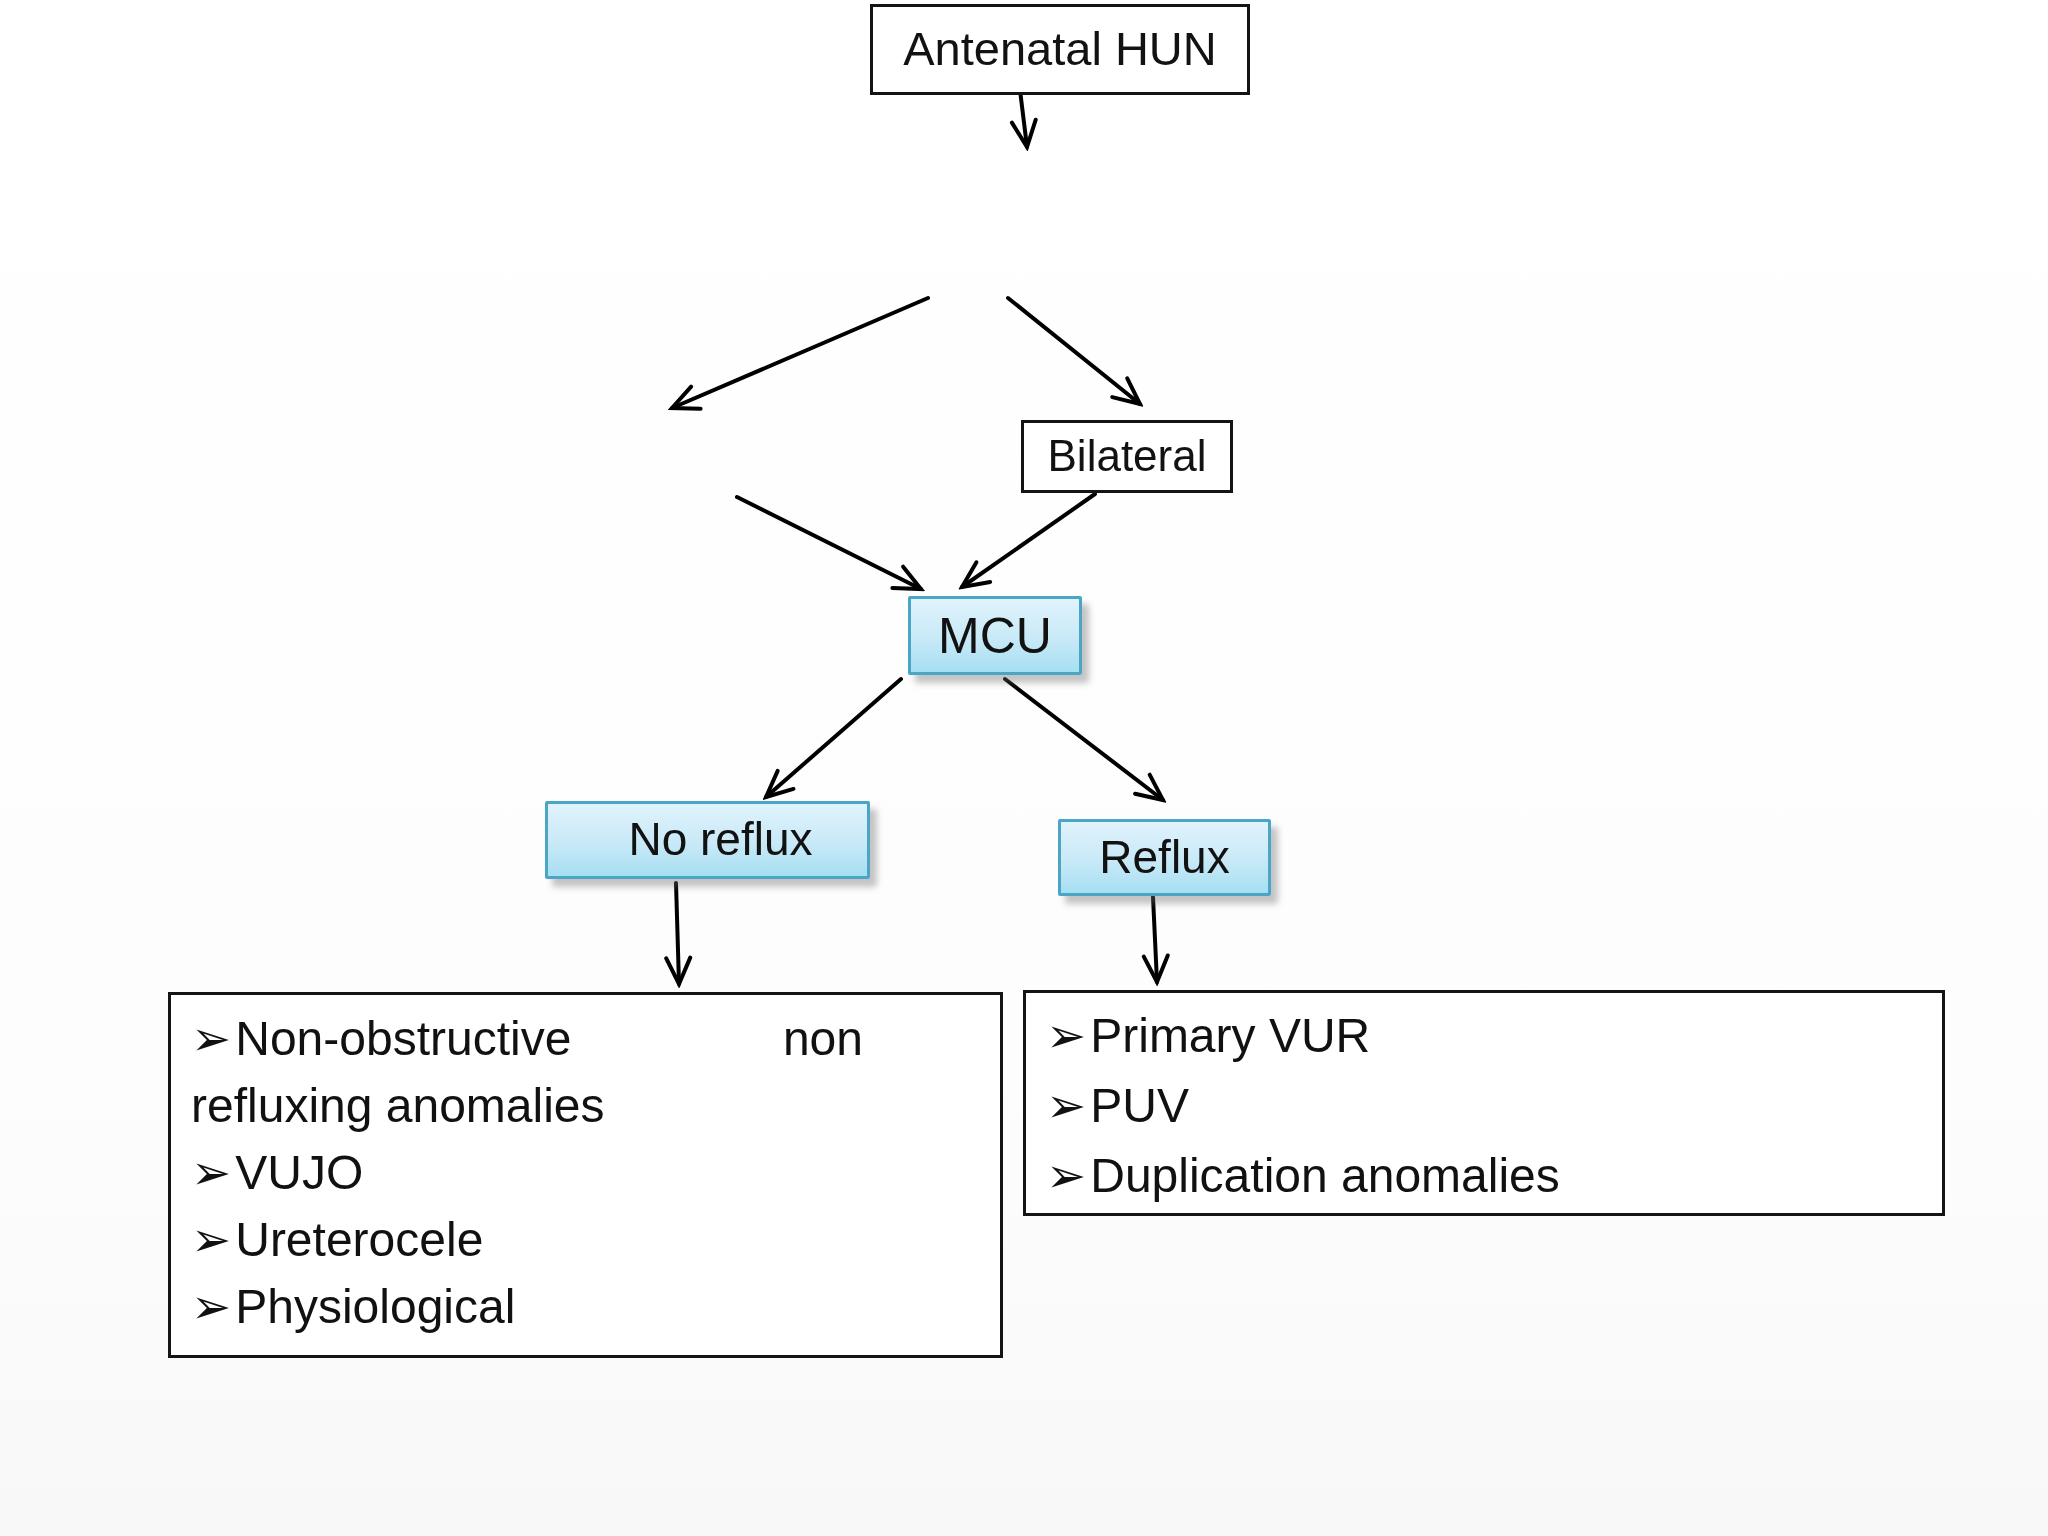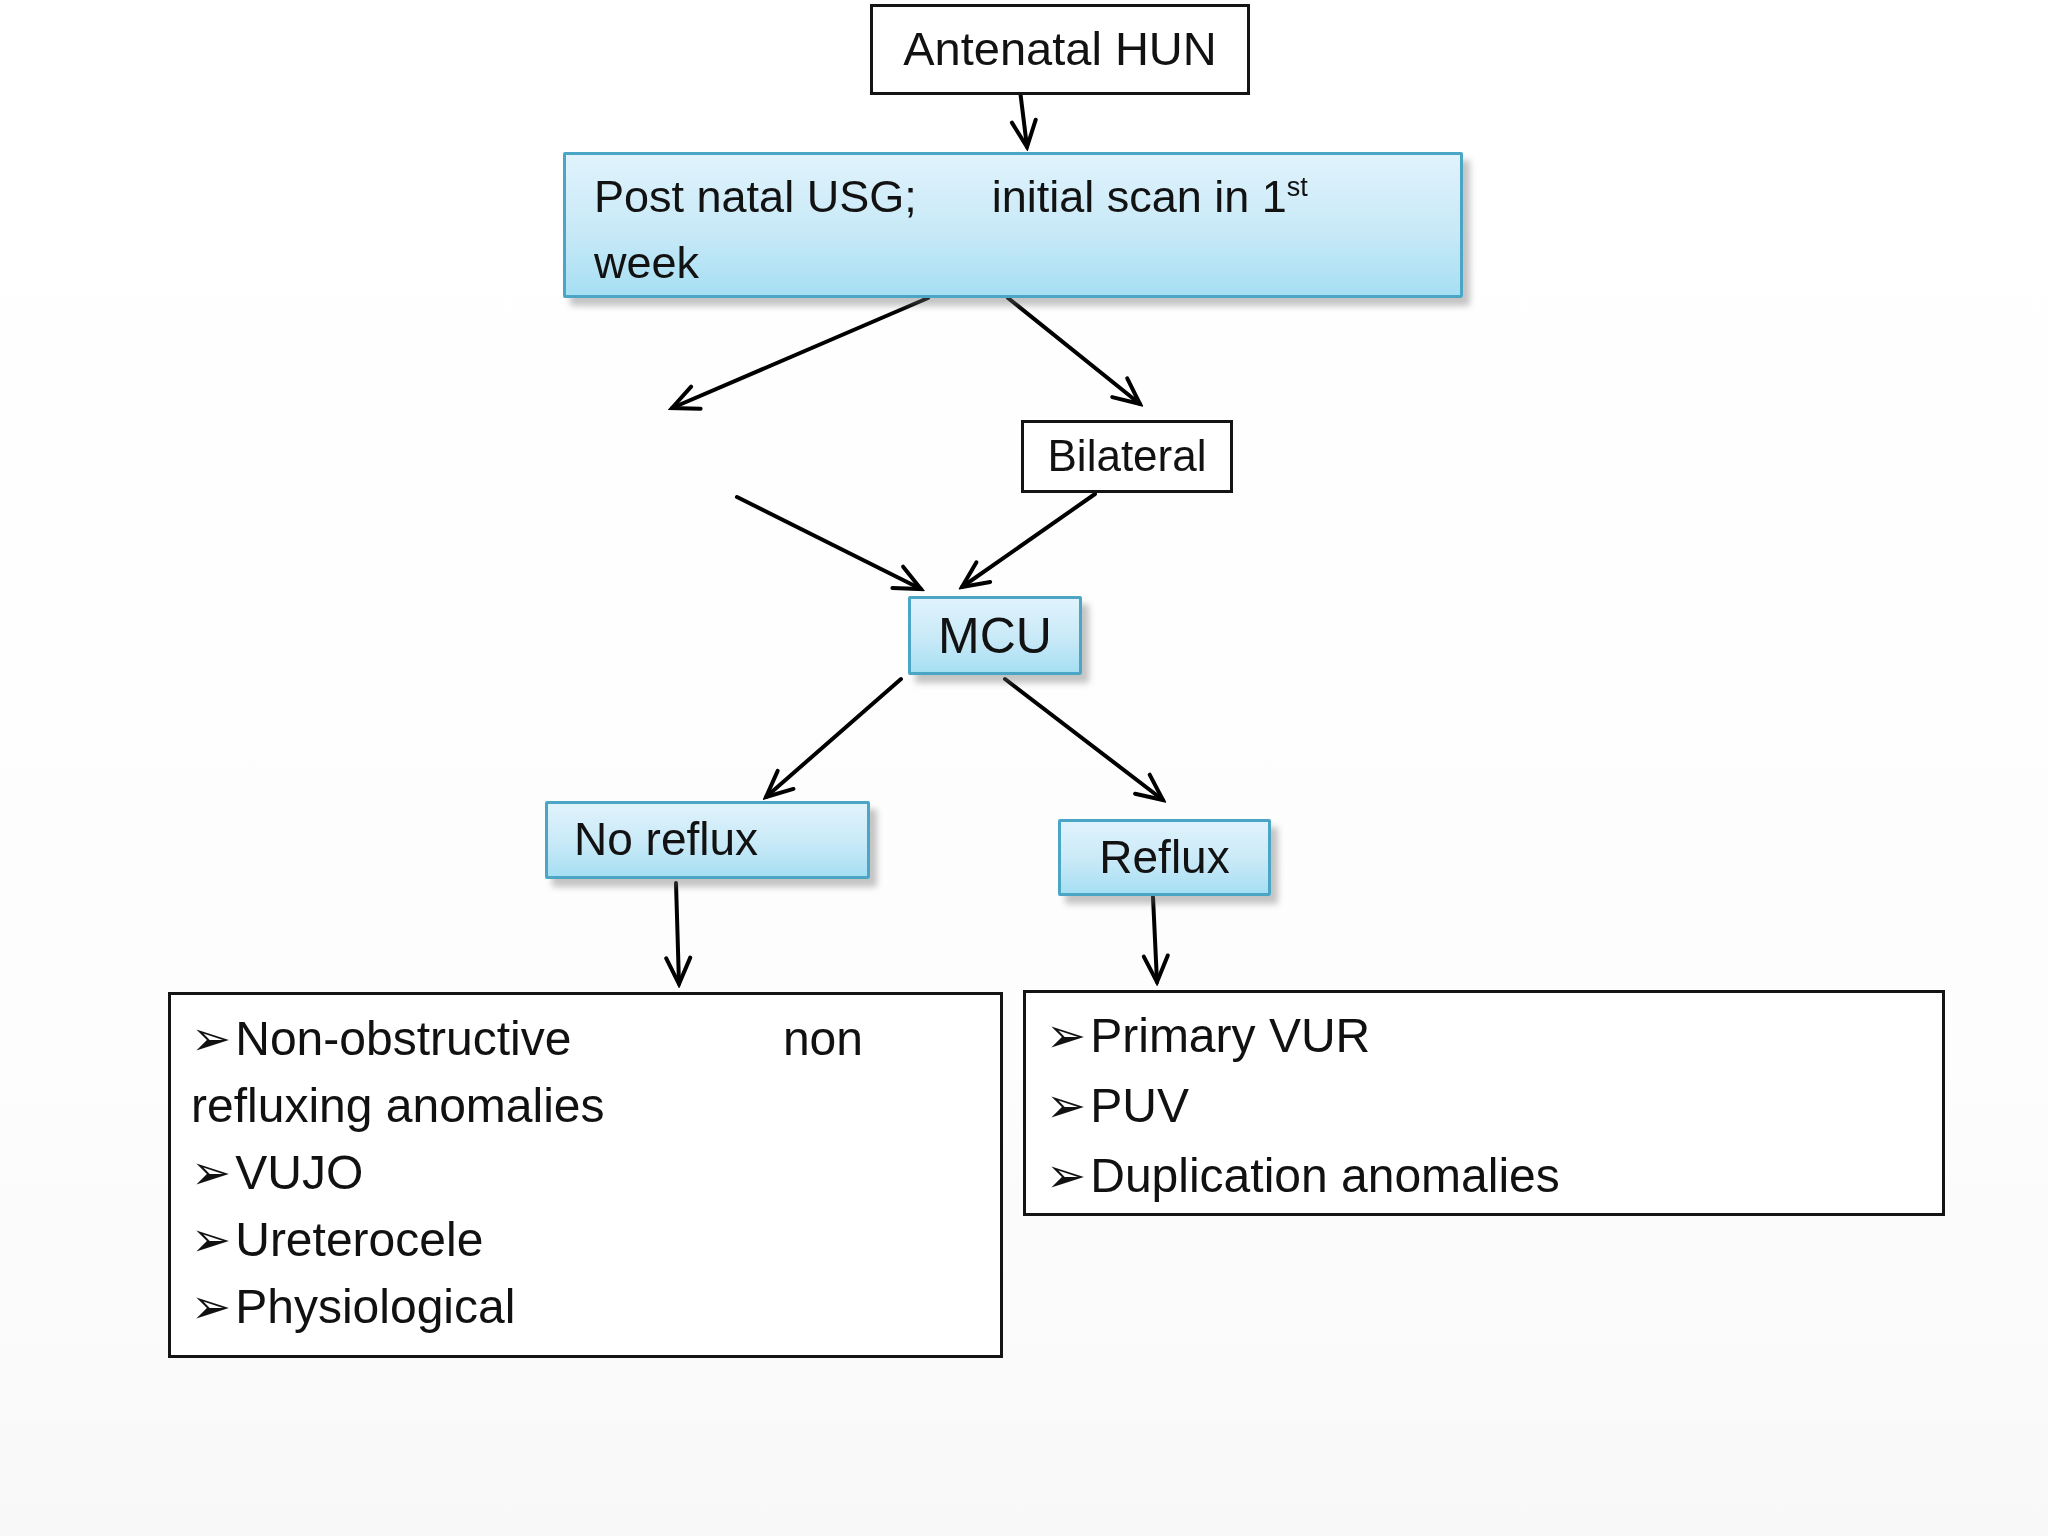--- a/index.html
+++ b/index.html
@@ -35,21 +35,21 @@
     border:3px solid var(--blue-border);
     border-radius:2px;
     box-shadow:7px 8px 6px rgba(110,110,110,0.40);
   }
 
   .pos-antenatal{left:870px;top:4px;width:380px;height:91px;font-size:47px;}
   .pos-usg{left:563px;top:152px;width:900px;height:146px;justify-content:flex-start;}
   .pos-unilateral{left:581px;top:412px;width:257px;height:78px;}
   .pos-bilateral{left:1021px;top:420px;width:212px;height:73px;}
   .pos-mcu{left:908px;top:596px;width:174px;height:79px;font-size:50px;}
-  .pos-noreflux{left:545px;top:801px;width:325px;height:78px;justify-content:flex-start;padding-left:26px;font-size:46px;}
+  .pos-noreflux{left:545px;top:801px;width:325px;height:78px;justify-content:center;padding-left:26px;font-size:46px;}
   .pos-reflux{left:1058px;top:819px;width:213px;height:77px;font-size:46px;}
 
   .usg-text{width:100%;padding-left:28px;font-size:45px;line-height:66px;}
   .usg-line{white-space:pre-wrap;}
   .sup{font-size:60%;vertical-align:super;}
 
   .listbox{
     position:absolute;box-sizing:border-box;
     background:#ffffff;border:3px solid var(--plain-border);
     padding:10px 20px;
@@ -85,26 +85,20 @@
         <line x1="1005" y1="679" x2="1163" y2="800" marker-end="url(#ah)"></line>
         <line x1="676" y1="883" x2="679" y2="984" marker-end="url(#ah)"></line>
         <line x1="1153" y1="897" x2="1157" y2="982" marker-end="url(#ah)"></line>
       </g>
   </svg>
 
   <div class="node plain pos-antenatal">
     <span>Antenatal HUN</span>
   </div>
 
-  <div class="node blue pos-usg">
-    <div class="usg-text">
-      <div class="usg-line"><span>Post natal USG;      initial scan in 1</span><sup class="sup">st</sup></div>
-      <div class="usg-line"><span>week</span></div>
-    </div>
-  </div>
 
 
   <div class="node plain pos-bilateral">
     <span>Bilateral</span>
   </div>
 
   <div class="node blue pos-mcu">
     <span>MCU</span>
   </div>
 

